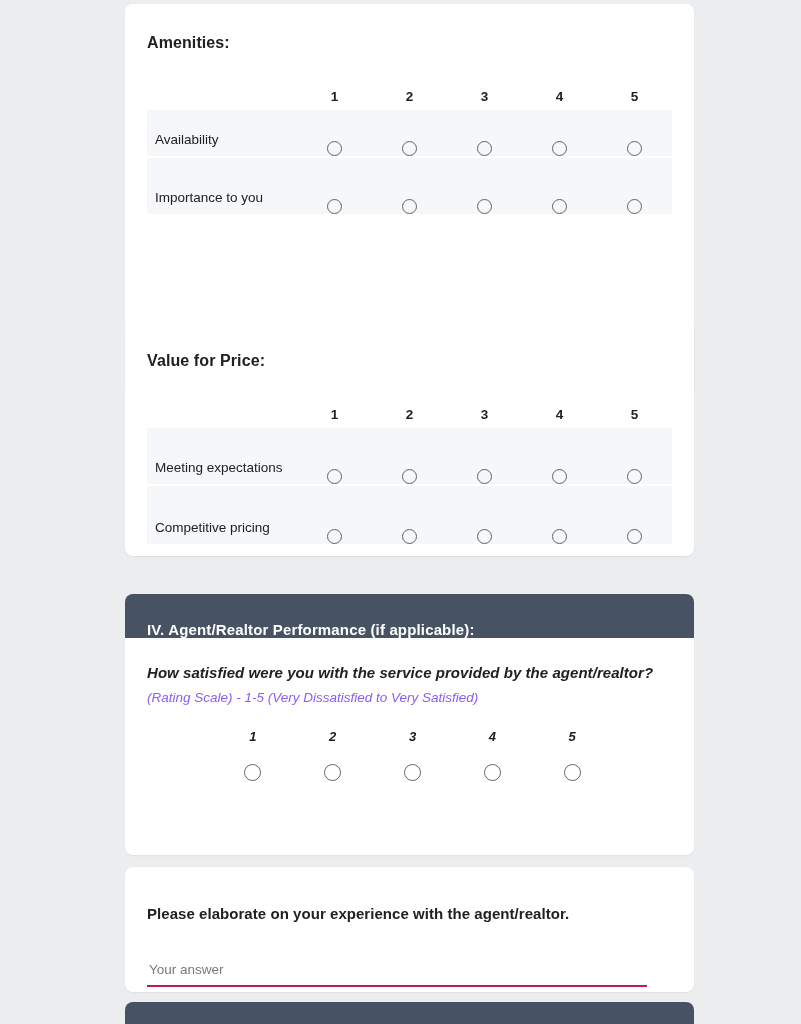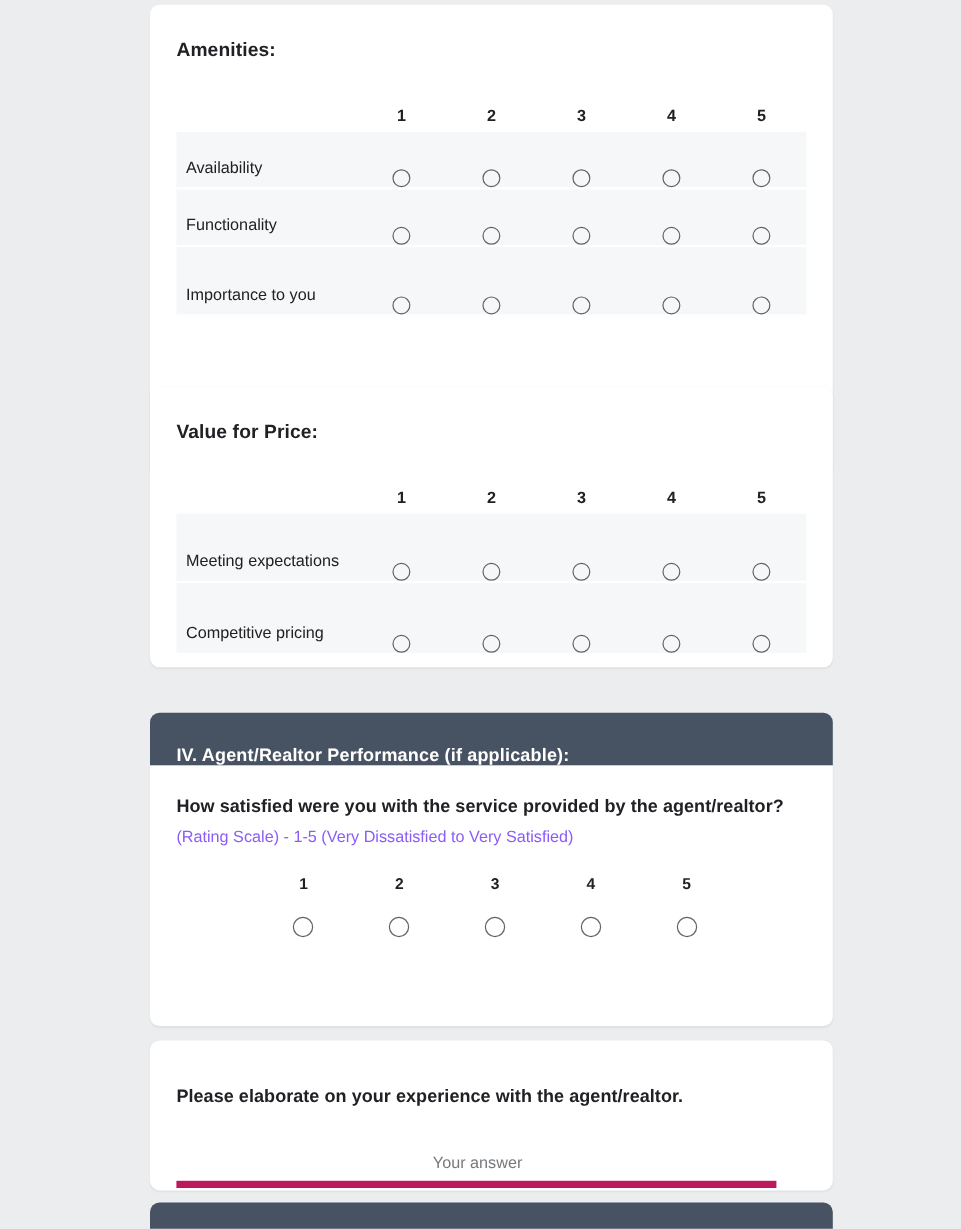--- a/index.html
+++ b/index.html
@@ -148,28 +148,27 @@
     justify-content: center;
   }
   .scale-opts { margin-top: 20px; }
   .scale .radio { width: 17px; height: 17px; }
 
   
   .answer-wrap { margin-top: 34px; padding-right: 25px; }
   .answer-line {
     width: 100%;
     border: none;
-    border-bottom: 6px solid #be185d;
+    border-bottom: 2px solid #be185d;
     background: transparent;
     font-family: "Liberation Sans", sans-serif;
     font-size: 13.5px;
     color: #8b5cf6;
     padding: 0 0 8px 2px;
     outline: none;
-    text-align: center;
   }
   .answer-line::placeholder { color: #76797c; }
 </style>
 </head>
 <body>
 
 <div class="page">
 
   <div class="card" style="top:4px;height:392px;">
     <div class="card-inner">
@@ -197,38 +196,20 @@
               <span class="radio"></span>
             </div>
           <div class="mx-cell">
               <span class="radio"></span>
             </div>
           <div class="mx-cell">
               <span class="radio"></span>
             </div>
         </div>
 
-        <div class="matrix-row">
-          <div class="mx-label">Functionality</div>
-          <div class="mx-cell">
-              <span class="radio"></span>
-            </div>
-          <div class="mx-cell">
-              <span class="radio"></span>
-            </div>
-          <div class="mx-cell">
-              <span class="radio"></span>
-            </div>
-          <div class="mx-cell">
-              <span class="radio"></span>
-            </div>
-          <div class="mx-cell">
-              <span class="radio"></span>
-            </div>
-        </div>
 
         <div class="matrix-row" style="min-height:56px;">
           <div class="mx-label">Importance to you</div>
           <div class="mx-cell">
               <span class="radio"></span>
             </div>
           <div class="mx-cell">
               <span class="radio"></span>
             </div>
           <div class="mx-cell">
@@ -297,21 +278,21 @@
             </div>
         </div>
       </div>
     </div>
   </div>
 
   <div class="banner" style="top:594px;height:44px;">
     <span class="banner-text">IV. Agent/Realtor Performance (if applicable):</span>
   </div>
 
-  <div class="card" style="top:638px;height:217px;border-radius:0 0 8px 8px;">
+  <div class="card" style="top:638px;height:217px;border-radius:0 0 8px 8px;font-style:italic;">
     <div class="card-inner" style="padding-top:22px;">
       <div class="q-title">How satisfied were you with the service provided by the agent/realtor?</div>
       <div class="q-sub">(Rating Scale) - 1-5 (Very Dissatisfied to Very Satisfied)</div>
 
       <div class="scale">
         <div class="scale-row">
           <div class="scale-num">1</div>
           <div class="scale-num">2</div>
           <div class="scale-num">3</div>
           <div class="scale-num">4</div>

